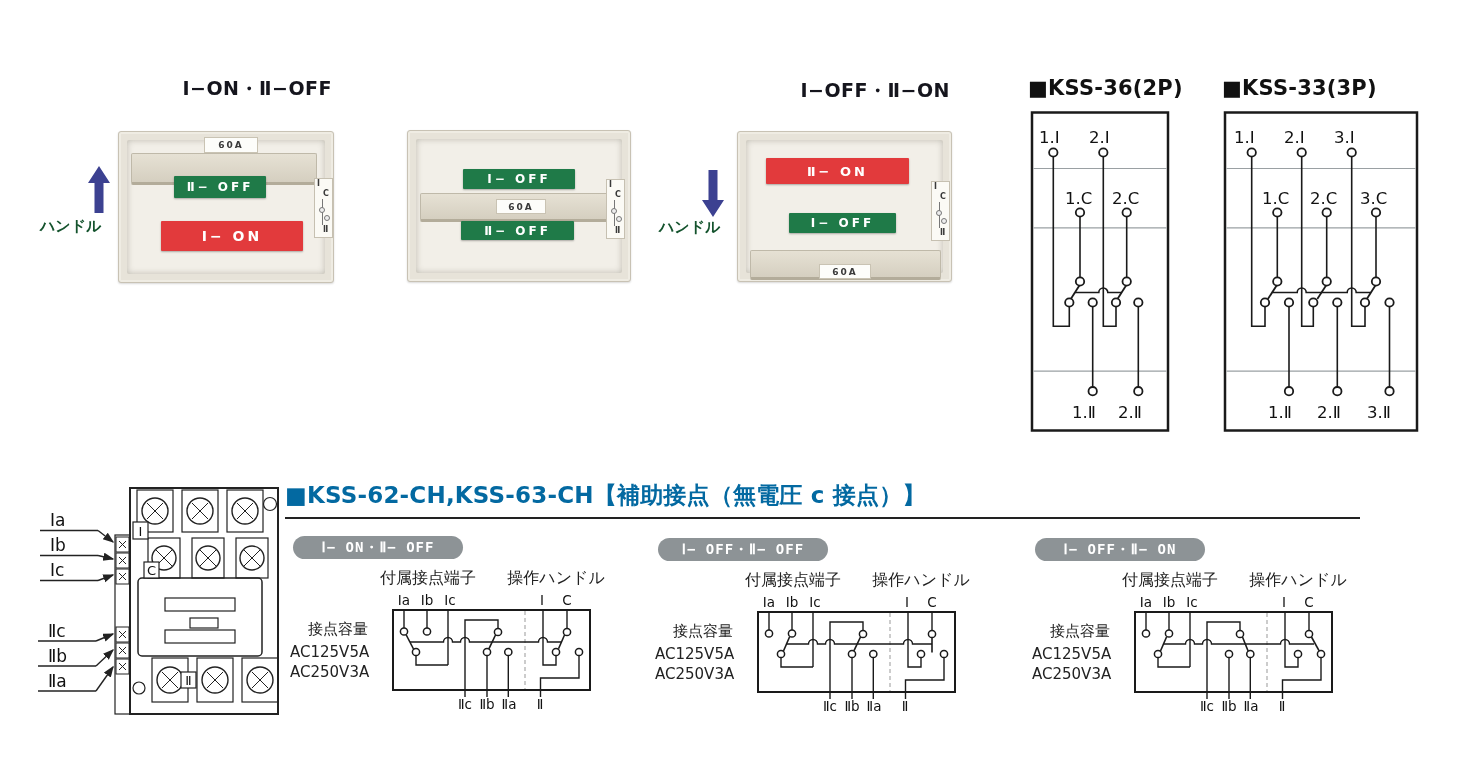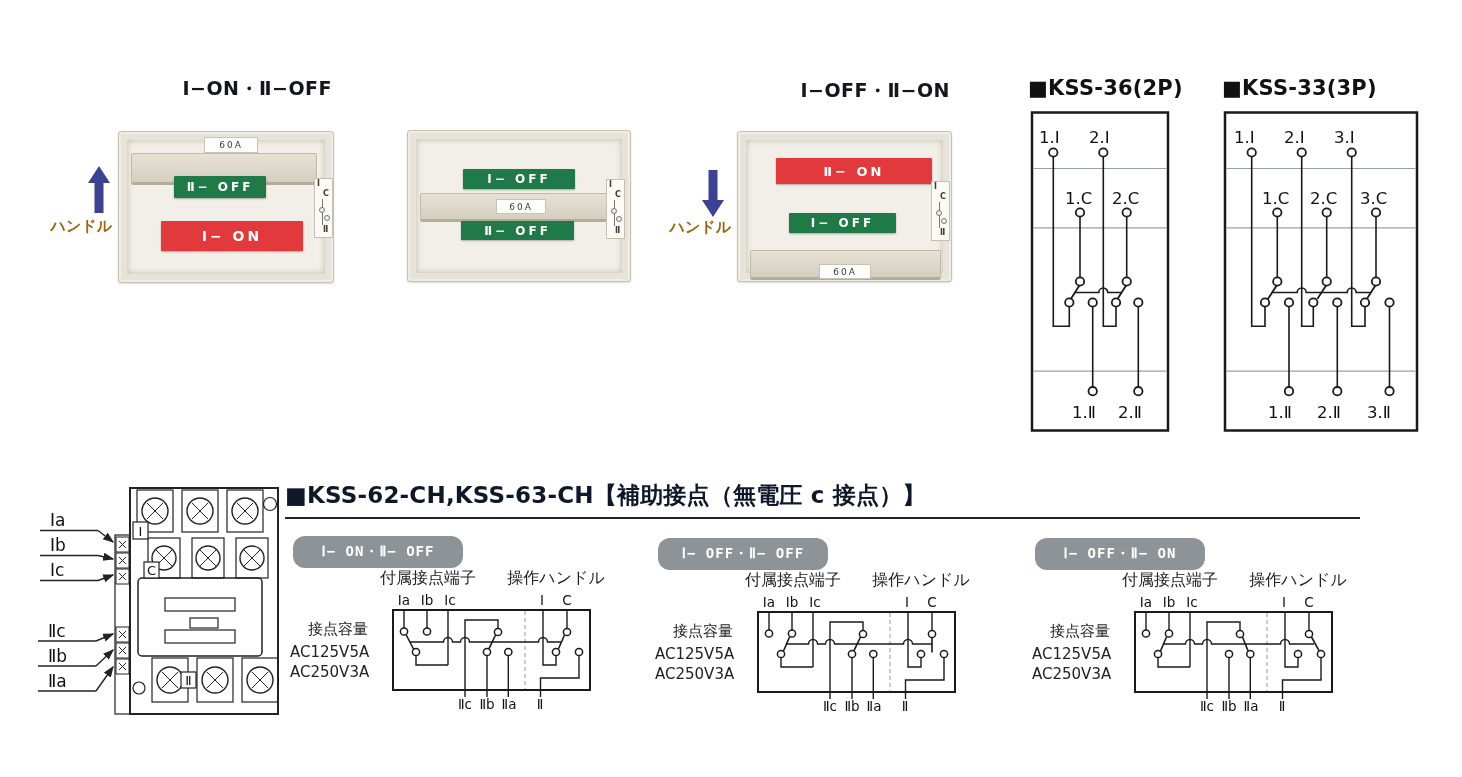--- a/index.html
+++ b/index.html
@@ -15,39 +15,39 @@
          box-shadow:inset 0 0 0 2px #efece3, 0 1px 2px rgba(0,0,0,.15)}
   .photo-inner{position:absolute;left:8px;top:8px;right:8px;bottom:8px;background:#f2efe8;
                box-shadow:inset 0 0 6px rgba(90,85,70,.35);border-radius:2px}
   .ledge{position:absolute;background:linear-gradient(#e6e1d4,#d5cfc0);border:1px solid #bfb9a9;
          border-bottom:3px solid #b3ac9a;border-radius:2px}
   .strip{position:absolute;display:flex;align-items:center;justify-content:center;color:#fff;
          font-weight:bold;letter-spacing:3px;border-radius:1px;box-shadow:0 1px 2px rgba(0,0,0,.3)}
   .strip[data-color="green"]{background:#1f7a48}
   .strip[data-color="red"]{background:#e23a3c}
   .amp{position:absolute;background:#fdfdfa;border:1px solid #c9c3b3;color:#3a3a3a;font-size:9px;
-       font-weight:normal;letter-spacing:2px;display:flex;align-items:center;justify-content:center;z-index:3}
+       font-weight:bold;letter-spacing:2px;display:flex;align-items:center;justify-content:center;z-index:3}
   .ind{position:absolute;width:17px;height:58px;background:#fbfaf5;border:1px solid #c6c0b1;z-index:3}
   .ind span{position:absolute;font-size:8px;font-weight:bold;color:#3a3a3a;line-height:8px}
   .ind .l1{left:2px;top:1px}.ind .l2{left:8px;top:11px}.ind .l3{left:8px;top:47px}
   .ind .rail{position:absolute;left:7px;top:20px;width:1px;height:26px;background:#777}
   .ind .dot{position:absolute;width:4px;height:4px;border:1px solid #777;border-radius:50%;background:#eee}
   .ind .d1{left:4px;top:28px}.ind .d2{left:9px;top:36px}
 
-  .handle-label{position:absolute;font-size:15px;font-weight:600;color:#a16207;text-align:right}
+  .handle-label{position:absolute;font-size:15px;font-weight:600;color:#14532d;text-align:left}
 
   
   .pole-title{position:absolute;font-size:21px;font-weight:bold;color:#111;letter-spacing:.2px}
 
   
-  .section-header{position:absolute;font-size:23px;font-weight:bold;color:#0f172a;letter-spacing:.2px}
+  .section-header{position:absolute;font-size:23px;font-weight:bold;color:#0369a1;letter-spacing:.2px}
   .section-rule{position:absolute;height:2px;background:#222}
 
   .aux-group{position:absolute;width:345px;height:192px}
-  .aux-badge{position:absolute;left:5px;top:4px;width:170px;height:32px;background:#8d9396;border-radius:12px;
+  .aux-badge{position:absolute;left:5px;top:4px;width:170px;height:23px;background:#8d9396;border-radius:12px;
              color:#fff;font-family:"DejaVu Sans Mono","Liberation Mono",monospace;font-size:14px;font-weight:bold;
              letter-spacing:1px;display:flex;align-items:center;justify-content:center}
   .aux-head{position:absolute;top:36px;font-size:16px;color:#222;text-align:center;width:140px}
   .aux-rating{position:absolute;left:0;top:88px;width:100px;font-size:15px;color:#222}
   .aux-rating .rt{text-align:center;margin-bottom:3px}
   .aux-rating .rr{display:flex;padding:0 2px;line-height:20px}
 
   svg text{font-family:"DejaVu Sans","Liberation Sans",sans-serif}
 </style>
 </head>
@@ -95,21 +95,21 @@
     </div>
   </div>
 
   <svg class="abs" style="left:701px;top:170px" width="24" height="47" viewBox="0 0 24 47">
     <polygon points="12,47 23,30 16.5,30 16.5,0 7.5,0 7.5,30 1,30" fill="#3c4191"></polygon>
   </svg>
   <div class="handle-label" style="left:659px;top:218px;width:72px">ハンドル</div>
 
   <div class="photo" style="left:737px;top:131px;width:213px;height:149px">
     <div class="photo-inner"></div>
-    <div class="strip" style="left:38px;top:26px;width:156px;height:26px;font-size:13px" data-color="red">Ⅱ− ON</div>
+    <div class="strip" style="left:28px;top:26px;width:143px;height:26px;font-size:13px" data-color="red">Ⅱ− ON</div>
     <div class="strip" style="left:51px;top:81px;width:107px;height:20px;font-size:12px" data-color="green">Ⅰ− OFF</div>
     <div class="ledge" style="left:12px;top:118px;width:189px;height:26px"></div>
     <div class="amp" style="left:81px;top:132px;width:50px;height:13px">60A</div>
     <div class="ind" style="left:193px;top:49px">
       <span class="l1">Ⅰ</span>
       <span class="l2">C</span>
       <span class="l3">Ⅱ</span>
       <span class="rail"></span>
       <span class="dot d1"></span>
       <span class="dot d2"></span>

